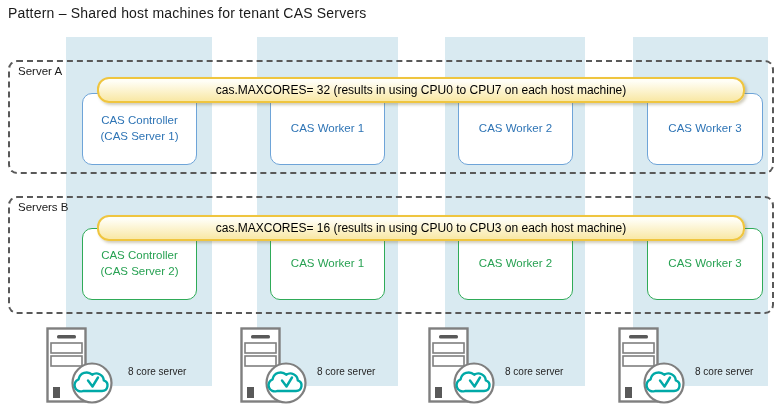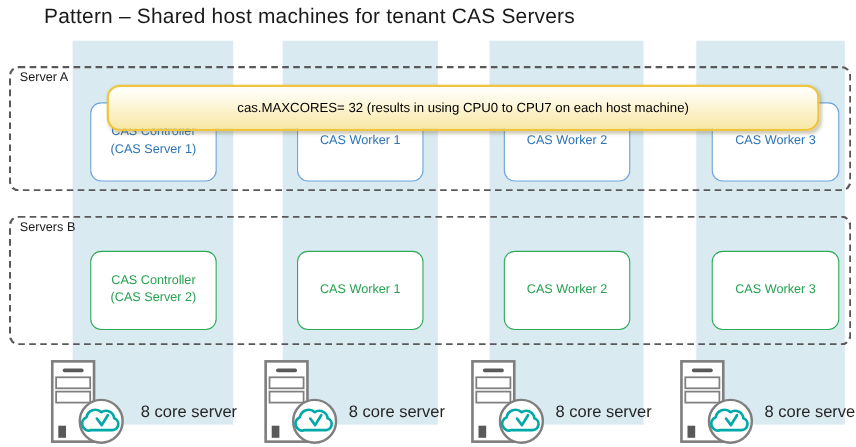--- a/index.html
+++ b/index.html
@@ -1,50 +1,50 @@
 <!DOCTYPE html>
 <html><head>
 <meta charset="utf-8">
 <style>
   html,body{margin:0;padding:0;background:#ffffff;}
   .canvas{
     position:relative;width:778px;height:406px;background:#ffffff;overflow:hidden;
     font-family:"Liberation Sans","DejaVu Sans",sans-serif;
   }
   .title{
-    position:absolute;left:8px;top:5px;font-size:19px;color:#1a1a1a;letter-spacing:.2px;margin-left:32px;
+    position:absolute;left:8px;top:5px;font-size:14px;color:#1a1a1a;letter-spacing:.2px;
   }
   .column{
     position:absolute;top:37px;height:349px;background:#d9eaf1;z-index:0;
   }
   .tenant{
     position:absolute;left:8px;width:766px;border:2px dashed #595959;border-radius:9px;
     box-sizing:border-box;z-index:1;background:transparent;
   }
   .tenant-label{
     position:absolute;left:8px;top:3px;font-size:11.5px;color:#1a1a1a;
   }
   .node{
     position:absolute;height:72px;background:#ffffff;border-radius:10px;box-sizing:border-box;
     display:flex;align-items:center;justify-content:center;text-align:center;
     font-size:11.5px;line-height:1.35;white-space:pre-line;z-index:2;
   }
   .node-a{border:1.5px solid #6ea4d8;color:#2e74b5;}
   .node-b{border:1.5px solid #2fab58;color:#27a152;}
   .banner{
-    position:absolute;left:97px;width:648px;height:42px;box-sizing:border-box;
+    position:absolute;left:97px;width:648px;height:26px;box-sizing:border-box;
     border:2px solid #efc53f;border-radius:12px;
     background:linear-gradient(to bottom,#fffef6 10%,#f9e9a9 95%);
     box-shadow:2px 2px 3px rgba(120,110,60,.35);
     display:flex;align-items:center;justify-content:center;
     font-size:12px;color:#000000;z-index:3;
   }
   .host-icon{position:absolute;z-index:2;}
   .host-label{
-    position:absolute;font-size:15px;color:#262626;z-index:2;white-space:nowrap;
+    position:absolute;font-size:10px;color:#262626;z-index:2;white-space:nowrap;
   }
 </style>
 </head>
 <body>
 
 <div class="canvas">
 
   <div class="title">Pattern – Shared host machines for tenant CAS Servers</div>
 
   <div class="column" style="left:66px;width:146px;"></div>
@@ -63,20 +63,21 @@
   <div class="banner" style="top:77px;">cas.MAXCORES= 32 (results in using CPU0 to CPU7 on each host machine)</div>
 
   <div class="tenant" style="top:196px;height:118px;">
     <div class="tenant-label">Servers B</div>
   </div>
   <div class="node node-b" style="left:82px;top:228px;width:115px;">CAS Controller
 (CAS Server 2)</div>
   <div class="node node-b" style="left:270px;top:228px;width:115px;">CAS Worker 1</div>
   <div class="node node-b" style="left:458px;top:228px;width:115px;">CAS Worker 2</div>
   <div class="node node-b" style="left:647px;top:228px;width:116px;">CAS Worker 3</div>
+  <div class="banner" style="top:215px;">cas.MAXCORES= 16 (results in using CPU0 to CPU3 on each host machine)</div>
 
   <svg class="host-icon" style="left:46px;top:327px;" width="70" height="79" viewBox="0 0 70 79">
     <rect x="1.5" y="1.5" width="38" height="73" fill="#ffffff" stroke="#7f7f7f" stroke-width="2.4"></rect>
     <rect x="11" y="8" width="19" height="3.4" rx="1.5" fill="#595959"></rect>
     <rect x="5" y="16" width="31" height="10" fill="#ffffff" stroke="#7f7f7f" stroke-width="1.6"></rect>
     <rect x="5" y="29" width="31" height="10" fill="#ffffff" stroke="#7f7f7f" stroke-width="1.6"></rect>
     <rect x="7" y="60" width="7" height="11" fill="#595959"></rect>
     <circle cx="46" cy="56" r="19.5" fill="#ffffff" stroke="#7f7f7f" stroke-width="2.2"></circle>
     <g fill="none" stroke="#00a9a7" stroke-width="2.4" stroke-linecap="round" stroke-linejoin="round">
       <path d="M37 64 h19 a5.5 5.5 0 0 0 1.8 -10.7 a7.5 7.5 0 0 0 -11.6 -5.6 a8.2 8.2 0 0 0 -13.6 4.6 a6 6 0 0 0 4.4 11.7 z"></path>

